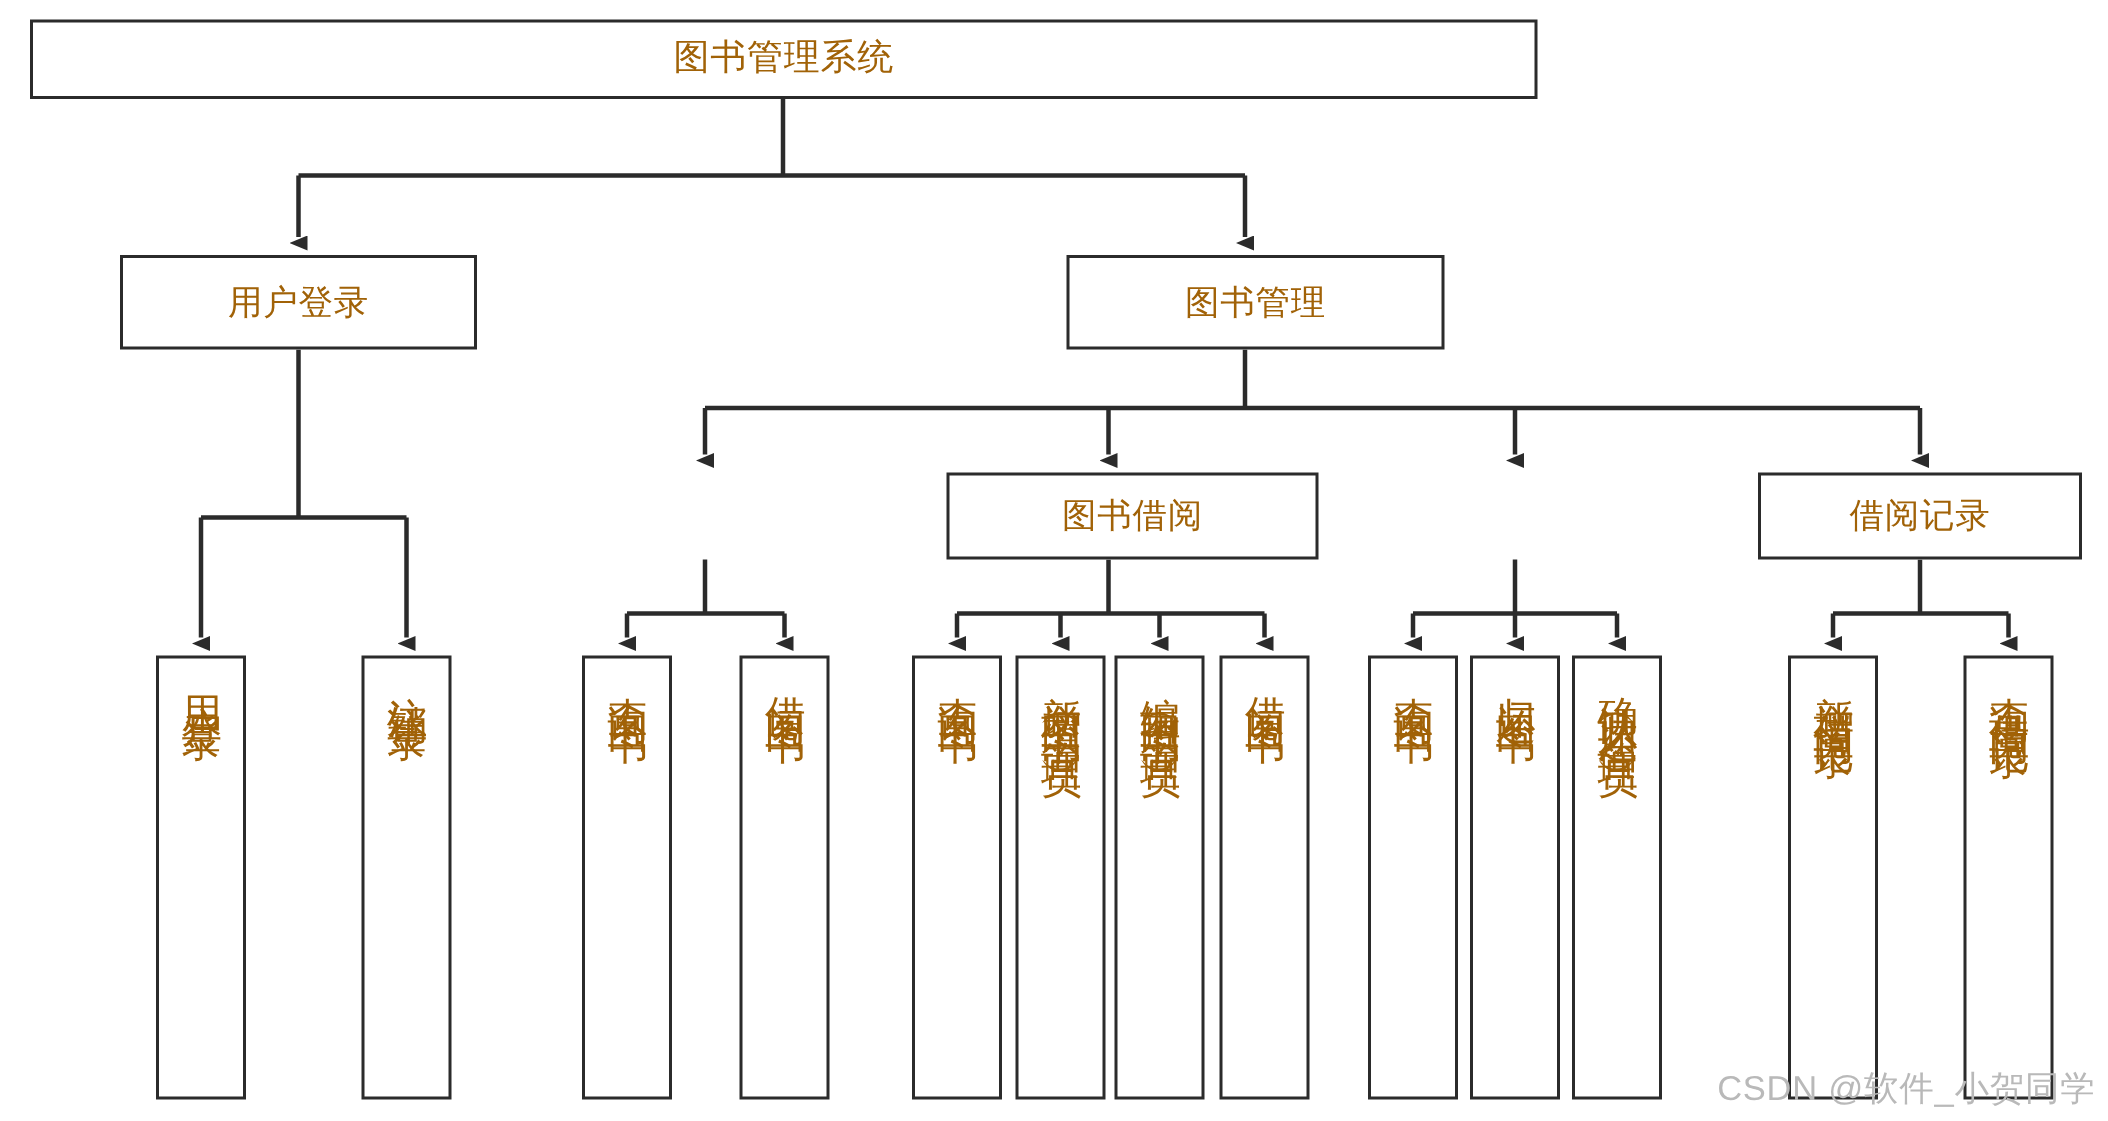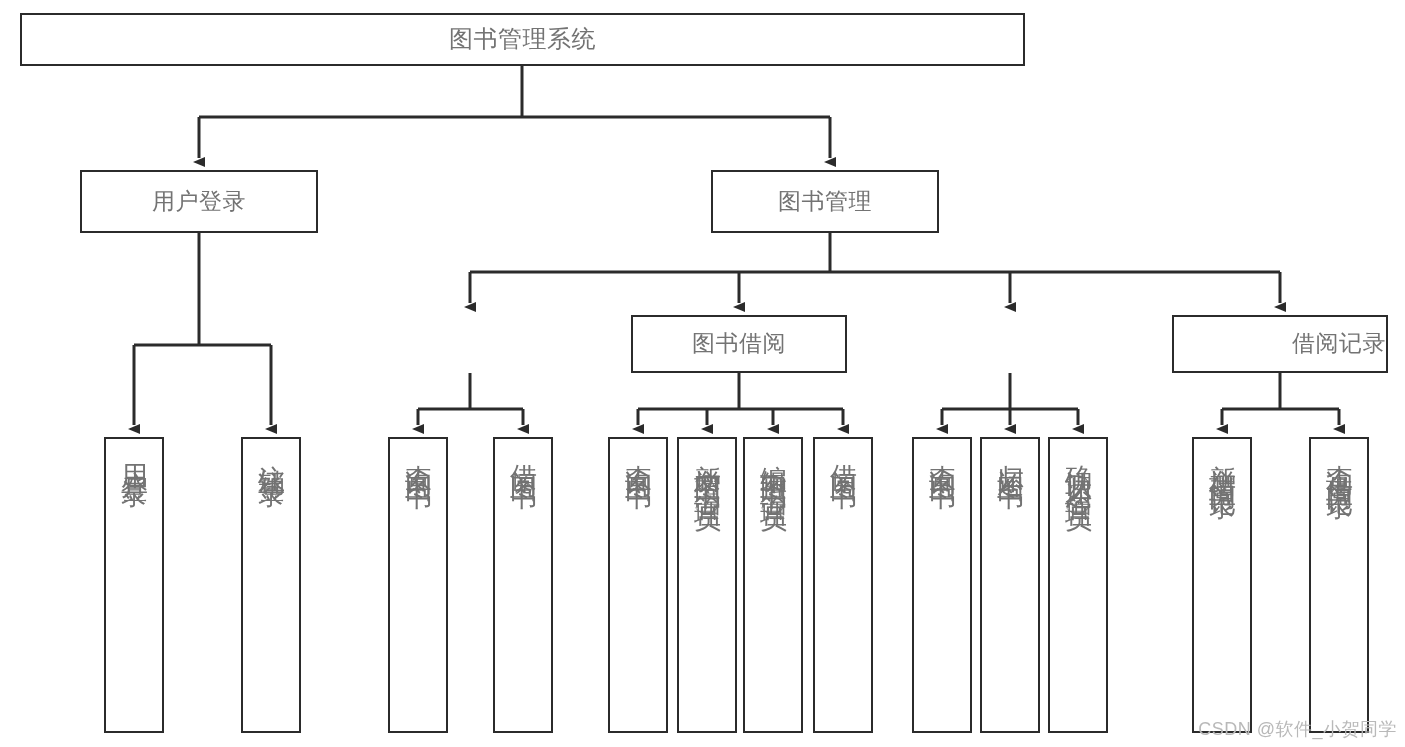--- a/index.html
+++ b/index.html
@@ -27,21 +27,21 @@
     pointer-events: none;
   }
   .node {
     position: absolute;
     box-sizing: border-box;
     background: #ffffff;
     border: 2px solid #2b2b2b;
     display: flex;
     align-items: center;
     justify-content: center;
-    color: #737373;
+    color: #a16207;
   }
   .node .label {
     display: block;
     text-align: center;
     line-height: 1.18;
     white-space: nowrap;
   }
   
   .node.horiz .label {
     font-size: 23px;
@@ -62,21 +62,21 @@
     font-size: 27px;
     line-height: 1;
     letter-spacing: 6px;
     white-space: nowrap;
     text-align: left;
   }
   .watermark {
     position: absolute;
     right: 8px;
     bottom: 6px;
-    font-size: 18px;
+    font-size: 23px;
     color: #b9b9b9;
     letter-spacing: 0.5px;
     white-space: nowrap;
     user-select: none;
   }
 </style>
 </head>
 <body>
 
 <div id="diagram">
@@ -132,28 +132,28 @@
     </g>
   </svg>
 
   <div class="node horiz root" style="left:20px; top:13px; width:1005px; height:53px;">
     <span class="label">图书管理系统</span>
   </div>
 
   <div class="node horiz" style="left:80px; top:170px; width:238px; height:63px;">
     <span class="label">用户登录</span>
   </div>
-  <div class="node horiz" style="left:711px; top:170px; width:228px; height:63px;">
+  <div class="node horiz" style="left:711px; top:170px; width:252px; height:63px;">
     <span class="label">图书管理</span>
   </div>
 
-  <div class="node horiz" style="left:631px; top:315px; width:216px; height:58px;">
+  <div class="node horiz" style="left:631px; top:315px; width:248px; height:58px;">
     <span class="label">图书借阅</span>
   </div>
-  <div class="node horiz" style="left:1172px; top:315px; width:216px; height:58px;justify-content:flex-end;">
+  <div class="node horiz" style="left:1172px; top:315px; width:216px; height:58px;">
     <span class="label">借阅记录</span>
   </div>
 
   <div class="node vert" style="left:104px; top:437px; width:60px; height:296px;">
     <span class="label">用户登录</span>
   </div>
   <div class="node vert" style="left:241px; top:437px; width:60px; height:296px;">
     <span class="label">注销登录</span>
   </div>
 

